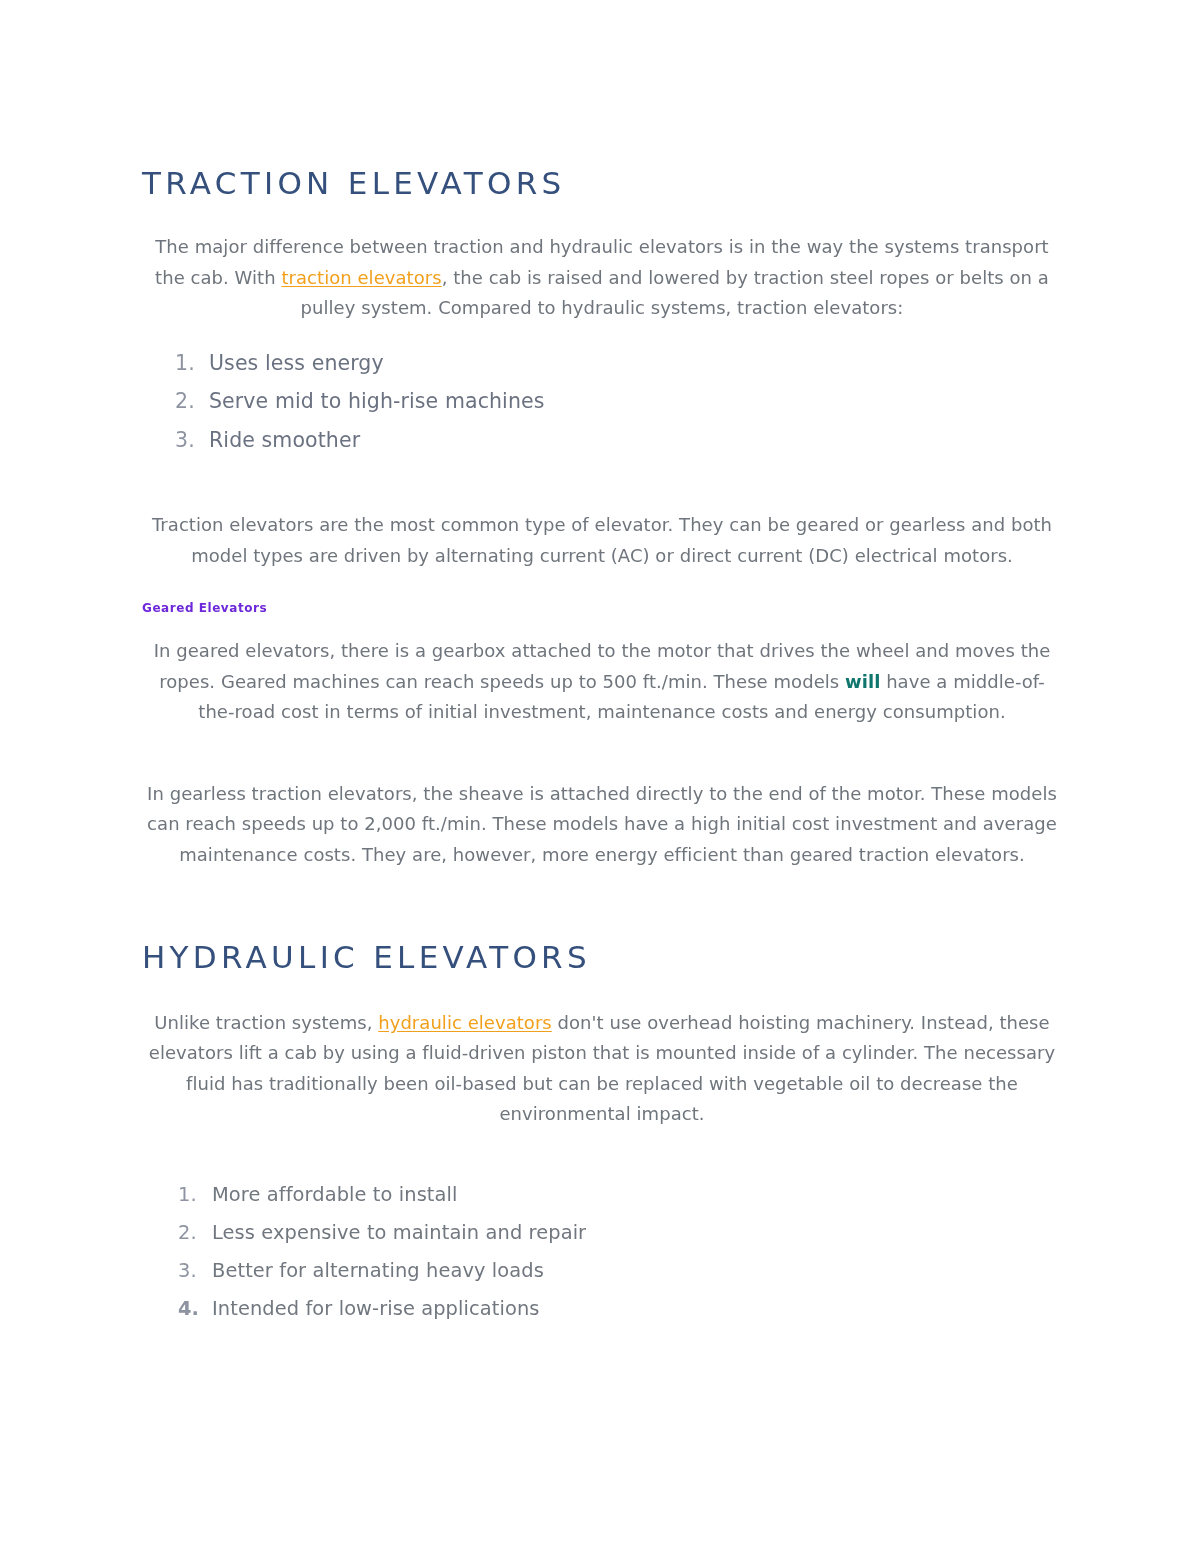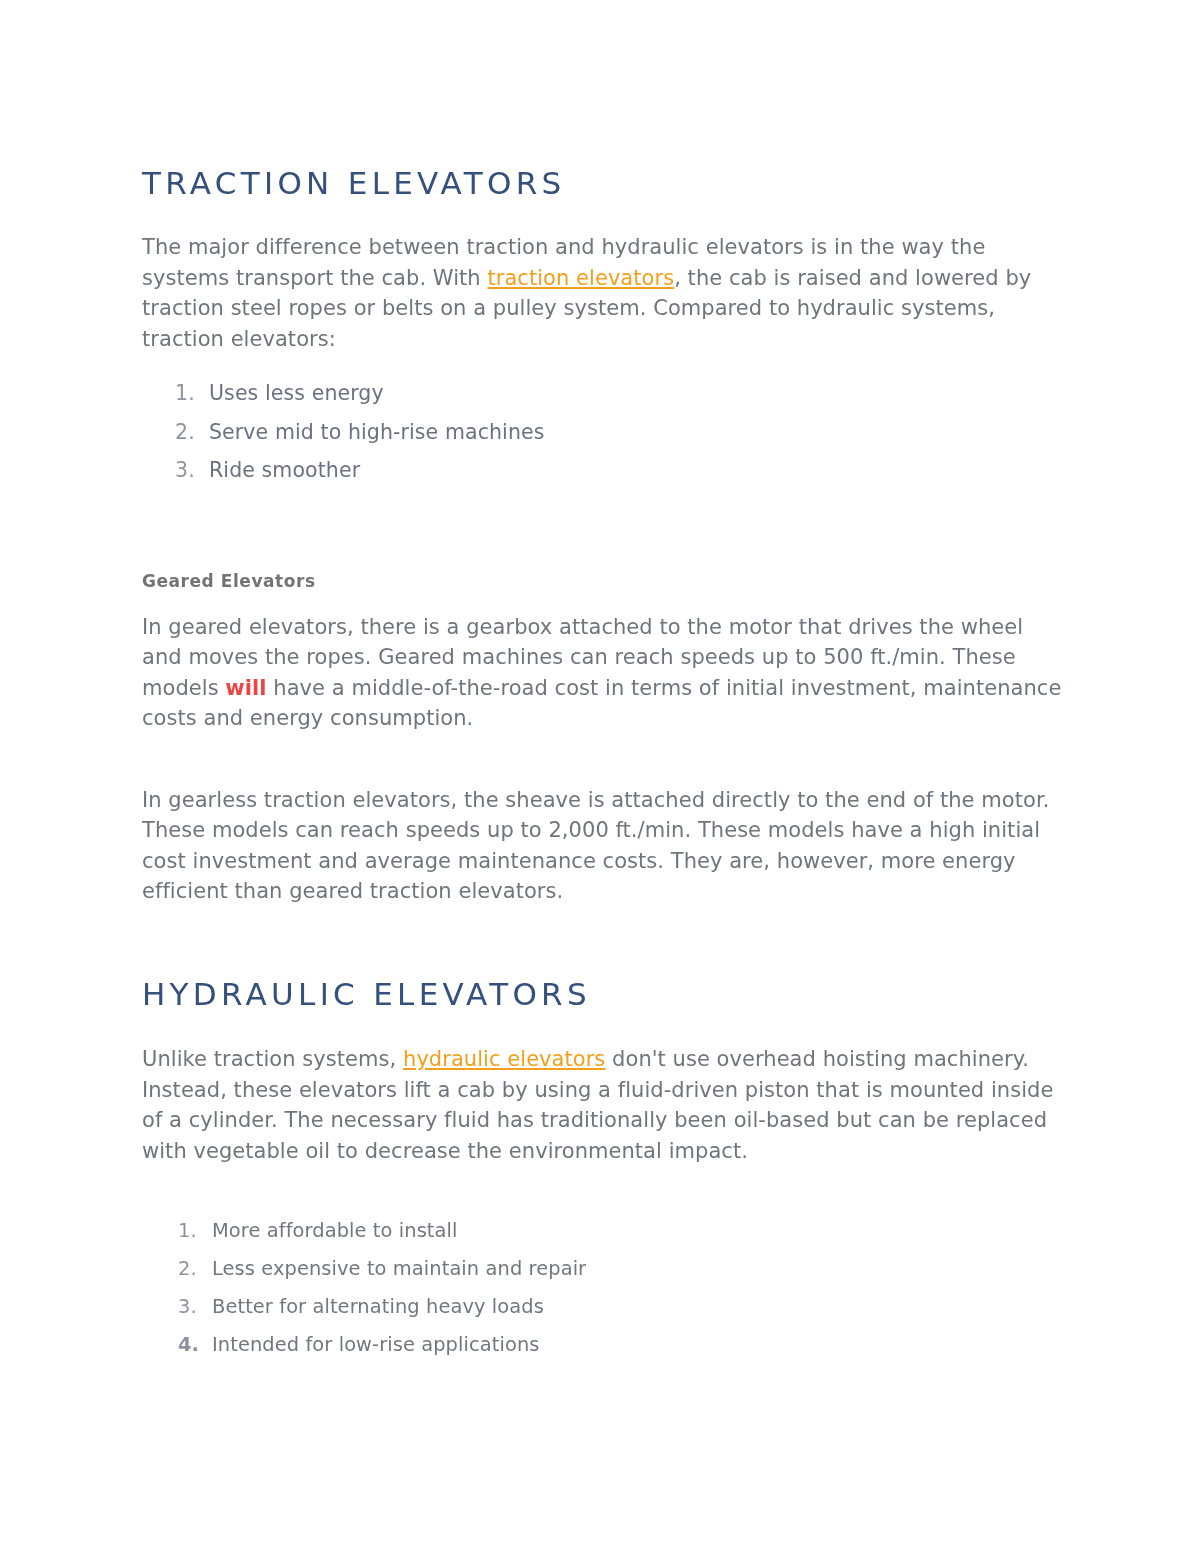--- a/index.html
+++ b/index.html
@@ -37,36 +37,37 @@
     letter-spacing: 4.3px;
     margin: 0;
     padding: 0;
     line-height: 1.1;
   }
   .h1-block-first { padding-top: 166px; }
   .h1-block-second { padding-top: 70px; }
 
   h3.doc-h3 {
     font-family: "DejaVu Sans", "Liberation Sans", sans-serif;
-    font-size: 17px;
+    font-size: 12px;
     font-weight: 700;
-    color: #737373;
+    color: #6d28d9;
     letter-spacing: 0.55px;
     margin: 0;
     line-height: 1.2;
   }
 
   
   p.doc-p {
-    font-size: 21px;
+    font-size: 18px;
     font-weight: 400;
     color: #6f757c;
     line-height: 30.5px;
     margin: 0;
     letter-spacing: 0.05px;
+    text-align: center;
   }
 
   .sp-h1-p   { height: 32px; }
   .sp-p-list { height: 20px; }
   .sp-list-p { height: 25px; }
   .sp-p-p    { height: 26px; }
   .sp-p-h3   { height: 30px; }
   .sp-h3-p   { height: 21px; }
   .sp-h1b-p  { height: 33px; }
 
@@ -110,21 +111,21 @@
     font-size: 19.4px;
     line-height: 38px;
     color: #71777f;
     padding-left: 70px;
   }
   ol.doc-ol.list-two > li .num {
     left: 36px;
     font-size: 19.4px;
     color: #8d93a0;
   }
-  .semi { font-weight: 600; color: #ef4444; }
+  .semi { font-weight: 600; color: #0f766e; }
 </style>
 </head>
 <body>
 
 <div class="page">
   <div class="content">
 
     <div class="h1-block-first">
       <h1 class="doc-h1">TRACTION ELEVATORS</h1>
     </div>
@@ -148,20 +149,21 @@
         <span class="num">3.</span>
         <span>Ride smoother</span>
       </li>
     </ol>
 
     <div class="sp-list-p"></div>
 
 
     <div class="sp-p-p"></div>
 
+    <p class="doc-p">Traction elevators are the most common type of elevator. They can be geared or gearless and both model types are driven by alternating current (AC) or direct current (DC) electrical motors.</p>
 
     <div class="sp-p-h3"></div>
 
     <h3 class="doc-h3">Geared Elevators</h3>
 
     <div class="sp-h3-p"></div>
 
     <p class="doc-p"><span>In geared elevators, there is a gearbox attached to the motor that drives the wheel and moves the ropes. Geared machines can reach speeds up to 500 ft./min. These models </span><span class="semi">will</span><span> have a middle-of-the-road cost in terms of initial investment, maintenance costs and energy consumption.</span></p>
 
     <div class="sp-p-h3"></div>

